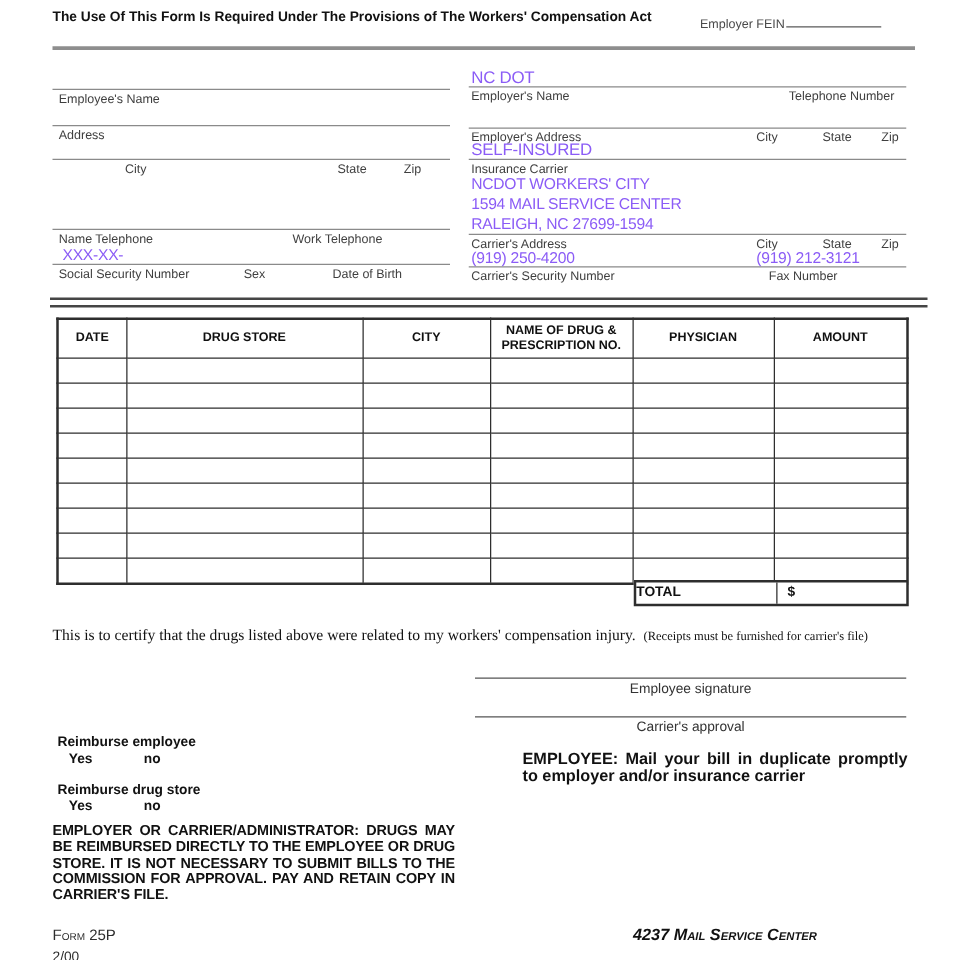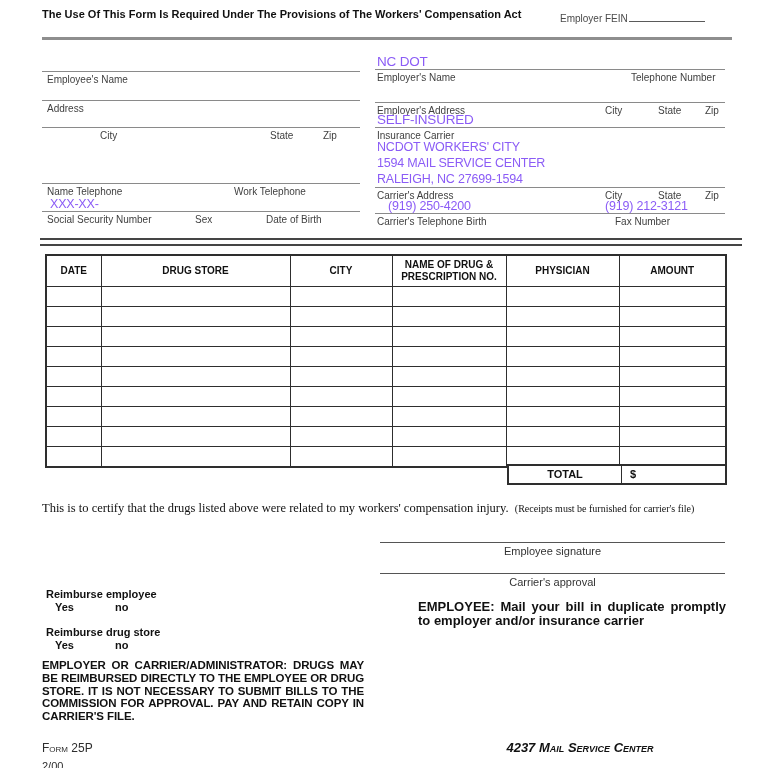--- a/index.html
+++ b/index.html
@@ -13,21 +13,21 @@
   .fein .blank{display:inline-block;width:76px;border-bottom:1px solid #5a5a5a;height:11px;margin-left:1px;}
   .toprule{position:absolute;background:#8e8e8e;height:3px;}
   .dblrule{position:absolute;height:4px;border-top:2px solid #454545;border-bottom:2px solid #454545;}
   table.drug{position:absolute;border-collapse:collapse;table-layout:fixed;
              border:2px solid #2e2e2e;background:#fff;}
   table.drug th{border:1px solid #2e2e2e;font-size:10px;font-weight:bold;color:#111;
                 text-align:center;vertical-align:middle;padding:1px 2px;height:28px;line-height:12px;}
   table.drug td{border:1px solid #2e2e2e;height:19px;padding:0;}
   .totalbar{position:absolute;display:flex;border:2px solid #2e2e2e;box-sizing:border-box;background:#fff;}
   .totalbar .tcell{font-size:11px;font-weight:bold;color:#111;line-height:17px;}
-  .totalbar .tlabel{width:112px;text-align:center;border-right:1px solid #2e2e2e;}
+  .totalbar .tlabel{width:112px;border-right:1px solid #2e2e2e;}
   .totalbar .tvalue{flex:1;padding-left:8px;text-align:left;}
   .cert{position:absolute;font-family:"Liberation Serif",serif;font-size:12.5px;color:#111;white-space:nowrap;}
   .cert .note{font-size:10px;}
   .sigline{position:absolute;border-top:1px solid #555;height:0;}
   .siglabel{position:absolute;font-size:11px;color:#333;text-align:center;}
   .boldnote{position:absolute;font-size:13px;font-weight:bold;color:#111;
             text-align:justify;line-height:13.5px;}
   .boldnote2{position:absolute;font-size:11.5px;font-weight:bold;color:#111;
              text-align:justify;line-height:12.8px;letter-spacing:-0.1px;}
   .reimb{position:absolute;font-size:11px;font-weight:bold;color:#111;white-space:nowrap;}
@@ -81,24 +81,24 @@
 
 <span class="val" style="left:377px;top:140px">NCDOT WORKERS' CITY</span>
 <span class="val" style="left:377px;top:156px">1594 MAIL SERVICE CENTER</span>
 <span class="val" style="left:377px;top:172px">RALEIGH, NC 27699-1594</span>
 <div class="hline" style="left:375px;top:187px;width:350px"></div>
 <span class="lbl" style="left:377px;top:190px">Carrier's Address</span>
 <span class="lbl" style="left:605px;top:190px">City</span>
 <span class="lbl" style="left:658px;top:190px">State</span>
 <span class="lbl" style="left:705px;top:190px">Zip</span>
 
-<span class="val" style="left:388px;top:199px">(919) 250-4200</span>
+<span class="val" style="left:377px;top:199px">(919) 250-4200</span>
 <span class="val" style="left:605px;top:199px">(919) 212-3121</span>
 <div class="hline" style="left:375px;top:213px;width:350px"></div>
-<span class="lbl" style="left:377px;top:216px">Carrier's Telephone Birth</span>
+<span class="lbl" style="left:377px;top:216px">Carrier's Security Number</span>
 <span class="lbl" style="left:615px;top:216px">Fax Number</span>
 
 <div class="dblrule" style="left:40px;top:238px;width:702px"></div>
 
 <table class="drug" style="left:45px;top:254px;width:682px">
   <colgroup>
     <col style="width:55px">
       <col style="width:189px">
       <col style="width:102px">
     <col style="width:114px">

